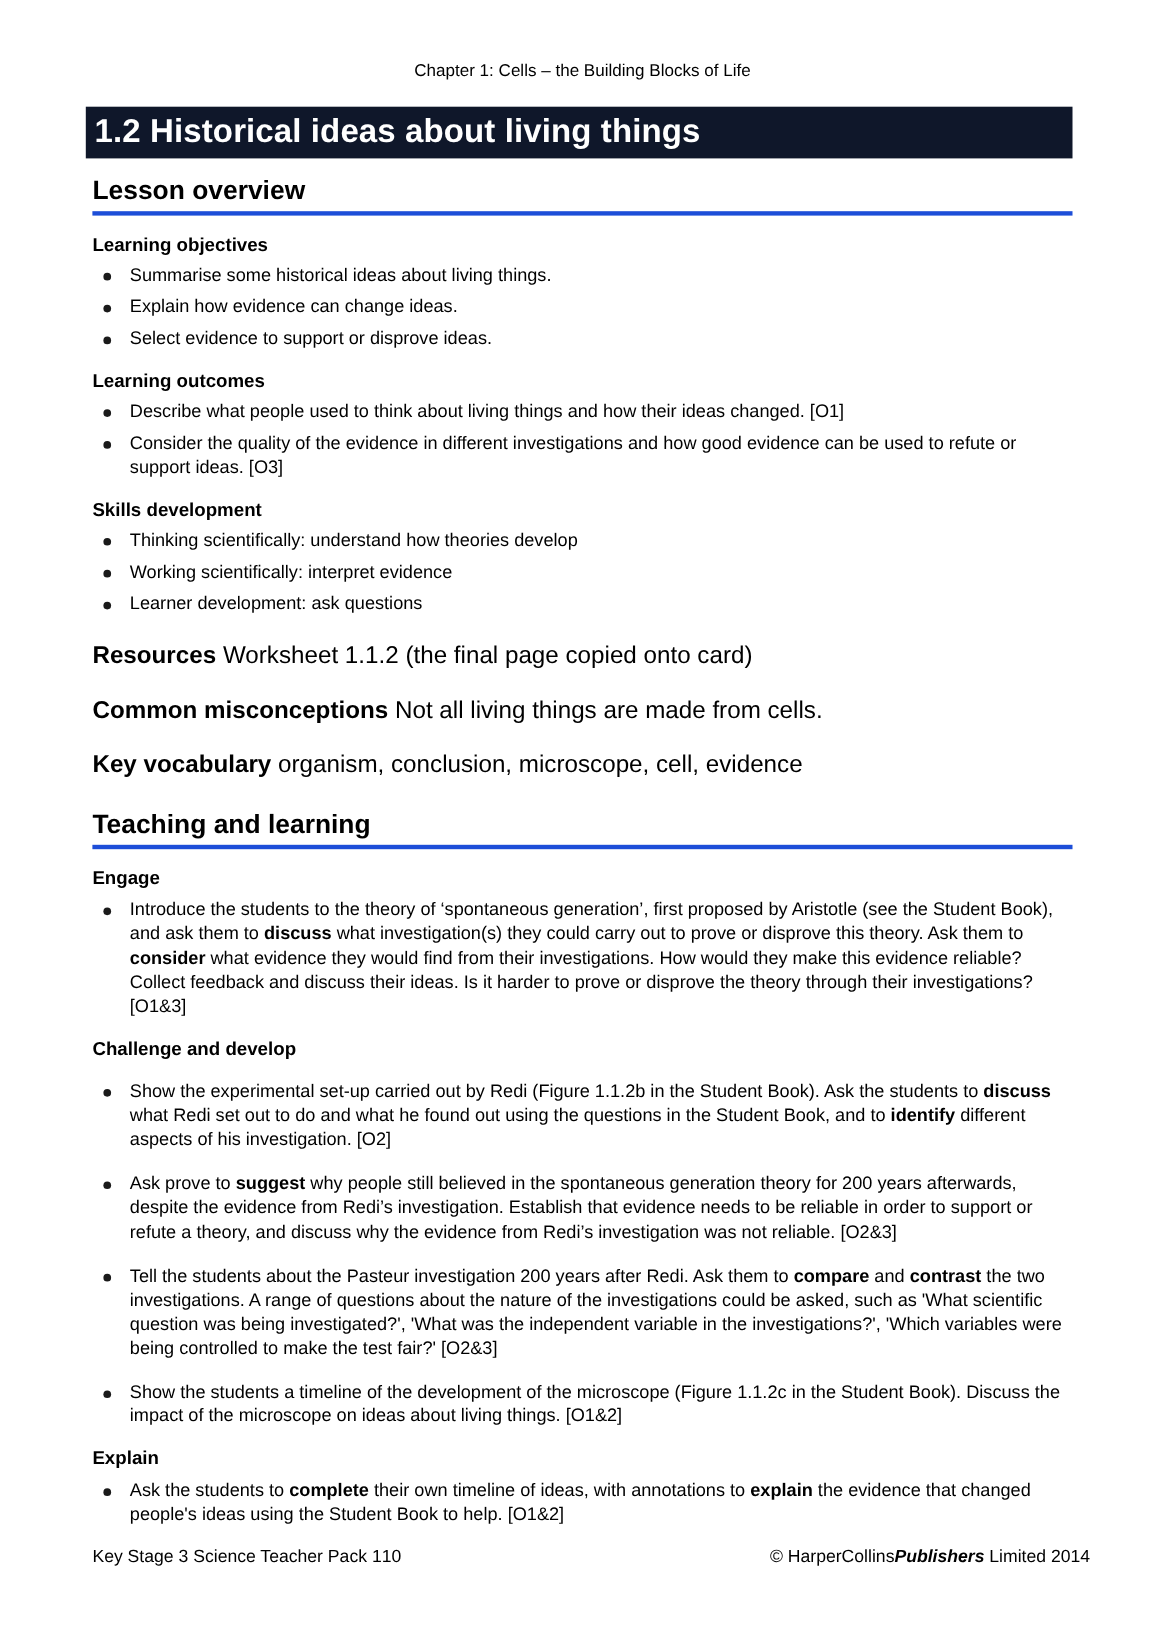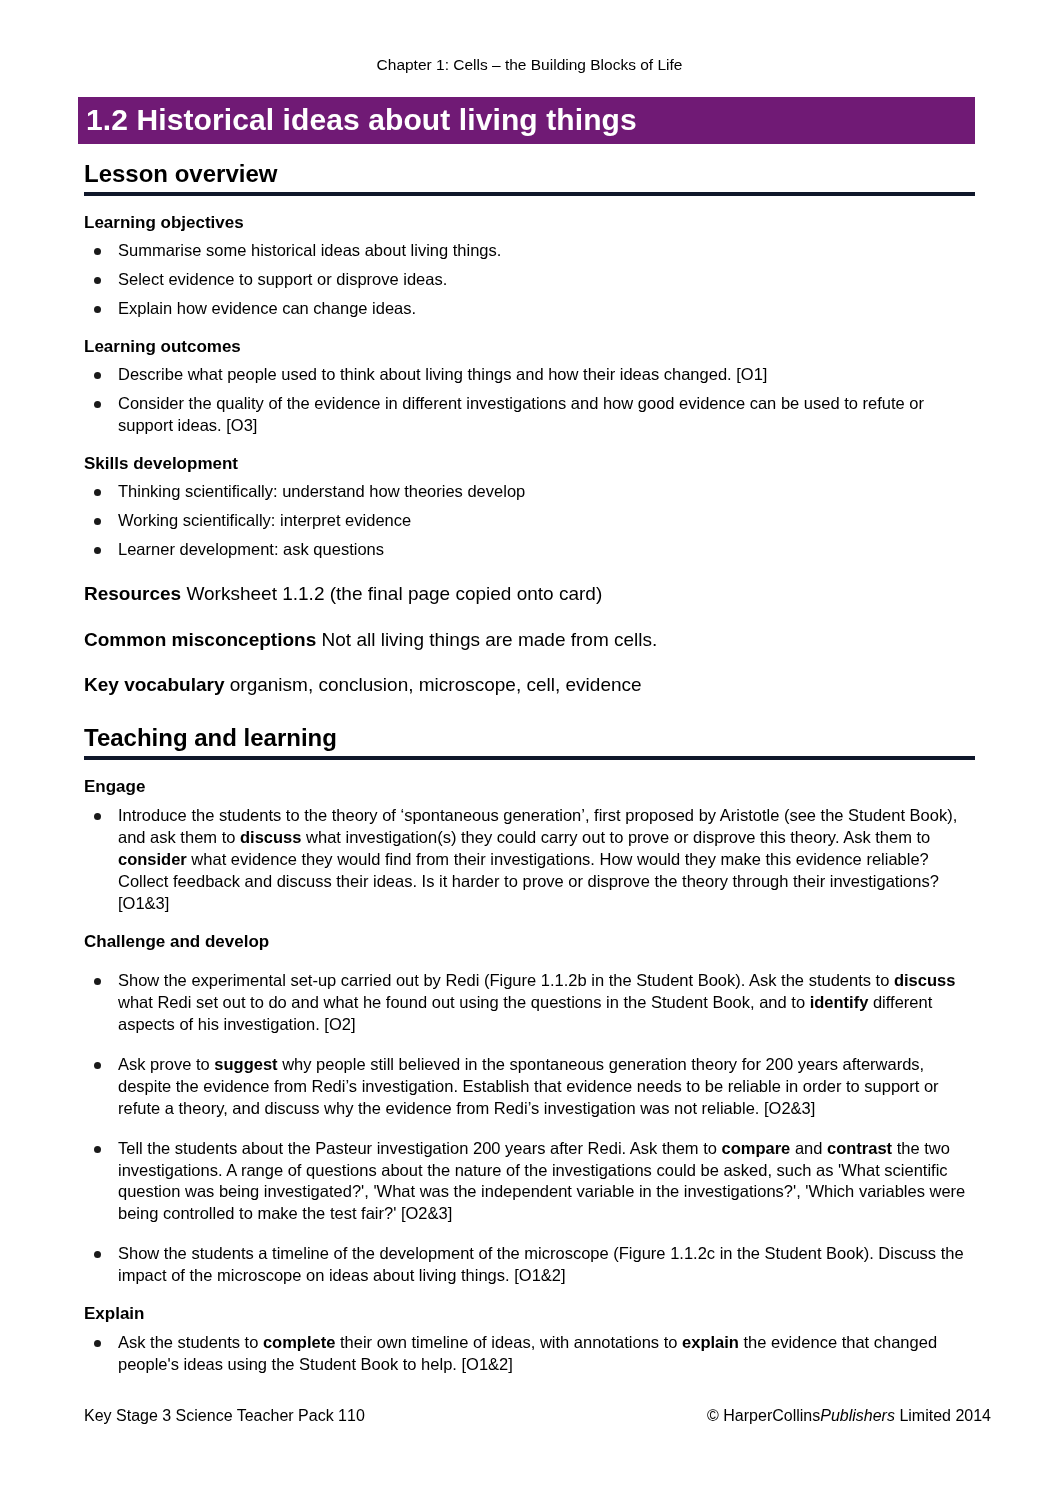--- a/index.html
+++ b/index.html
@@ -29,37 +29,37 @@
     text-align: center;
     font-size: 15.5px;
     line-height: 1.2;
     padding-top: 56px;
     color: #000;
   }
 
   
   .banner {
     margin: 22px 84px 0 78px;
-    background: #701a75;
+    background: #0f172a;
     color: #ffffff;
     font-size: 30px;
     font-weight: bold;
     line-height: 1.25;
     padding: 4px 0 6px 8px;
     letter-spacing: 0.1px;
   }
 
   
   .section-head {
     margin: 16px 84px 0 84px;
     font-size: 24px;
     font-weight: bold;
     line-height: 1.2;
     padding-bottom: 3px;
-    border-bottom: 4px solid #0f172a;
+    border-bottom: 4px solid #1d4ed8;
   }
   .section-head.second {
     margin-top: 26px;
   }
 
   
   .sub-head {
     margin: 16px 84px 0 84px;
     font-size: 17px;
     font-weight: bold;
@@ -89,21 +89,21 @@
     height: 7px;
     border-radius: 50%;
     background: #1a1a1a;
   }
   ul.bullets.tight > li { margin-top: 7px; }
   ul.bullets.wide > li { margin-top: 18px; }
 
   
   .defline {
     margin: 20px 84px 0 84px;
-    font-size: 19px;
+    font-size: 22px;
     line-height: 1.35;
   }
   .defline .term { font-weight: bold; }
 
   
   .footer {
     position: absolute;
     left: 84px;
     right: 68px;
     bottom: 72px;
@@ -112,40 +112,40 @@
     display: flex;
     align-items: baseline;
   }
   .footer .f-left { flex: 0 0 auto; }
   .footer .f-center {
     flex: 1 1 auto;
     text-align: left;
     padding-right: 90px;
   }
   .footer .f-right { flex: 0 0 auto; white-space: nowrap; }
-  .footer .f-right .pub { font-style: italic; font-weight: normal; }
+  .footer .f-right .pub { font-style: italic; font-weight: bold; }
 
   b, .bold { font-weight: bold; }
 </style>
 </head>
 <body>
 
 <div class="page">
 
   <div class="running-header">Chapter 1: Cells – the Building Blocks of Life</div>
 
   <div class="banner">1.2 Historical ideas about living things</div>
 
   <div class="section-head">Lesson overview</div>
 
   <div class="sub-head">Learning objectives</div>
   <ul class="bullets tight">
     <li>Summarise some historical ideas about living things.</li>
+    <li>Explain how evidence can change ideas.</li>
     <li>Select evidence to support or disprove ideas.</li>
-    <li>Explain how evidence can change ideas.</li>
   </ul>
 
   <div class="sub-head">Learning outcomes</div>
   <ul class="bullets tight">
     <li>Describe what people used to think about living things and how their ideas changed. [O1]</li>
     <li>Consider the quality of the evidence in different investigations and how good evidence can be used to refute or support ideas. [O3]</li>
   </ul>
 
   <div class="sub-head">Skills development</div>
   <ul class="bullets tight">

